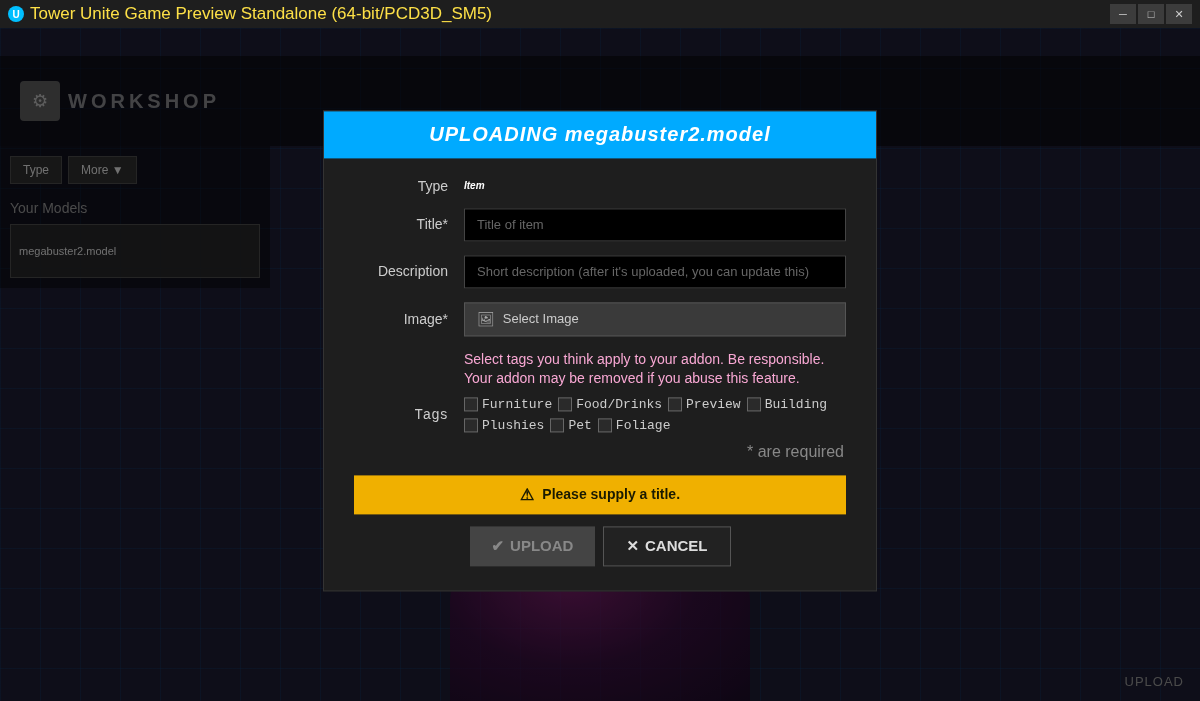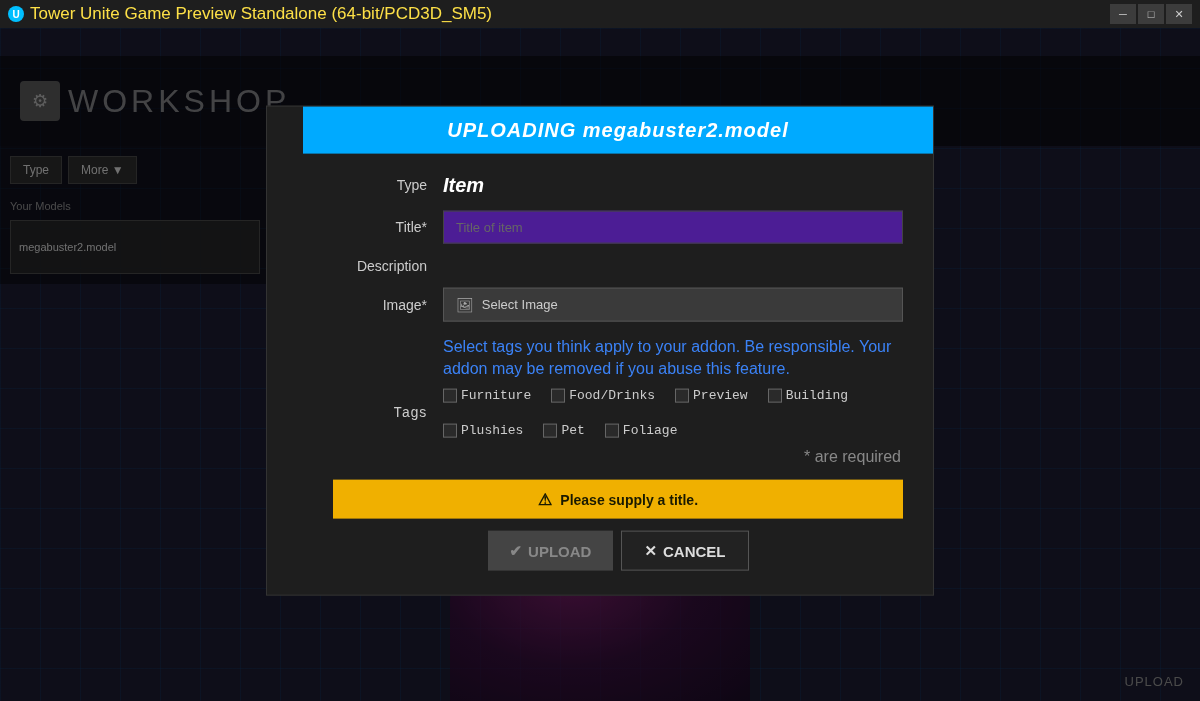--- a/index.html
+++ b/index.html
@@ -100,22 +100,22 @@
       background: #555;
       border-radius: 4px;
       display: flex;
       align-items: center;
       justify-content: center;
       color: #aaa;
       font-size: 18px;
     }
     .workshop-title {
       color: #aaa;
-      font-size: 32px;
-      font-weight: normal;
+      font-size: 20px;
+      font-weight: bold;
       letter-spacing: 4px;
       text-transform: uppercase;
       opacity: 0.7;
     }
 
     
     .sidebar-area {
       position: absolute;
       top: 118px;
       left: 0;
@@ -127,21 +127,21 @@
       background: #2a2a2a;
       border: 1px solid #444;
       color: #ccc;
       padding: 6px 12px;
       font-size: 12px;
       cursor: pointer;
       margin-bottom: 4px;
     }
     .sidebar-label {
       color: #888;
-      font-size: 11px;
+      font-size: 14px;
       padding: 4px 0;
     }
     .sidebar-file-item {
       background: rgba(40,40,40,0.8);
       border: 1px solid #444;
       color: #ccc;
       padding: 20px 8px;
       font-size: 11px;
       margin-top: 4px;
     }
@@ -179,25 +179,24 @@
       background: rgba(0,0,0,0.45);
       z-index: 10;
     }
 
     
     .modal {
       position: absolute;
       top: 50%;
       left: 50%;
       transform: translate(-50%, -50%);
-      width: 668px;
+      width: 554px;
       background: #1e1e1e;
       border: 1px solid #333;
       z-index: 20;
-      padding-left: 36px;
     }
 
     .modal-header {
       background: #00aaff;
       padding: 12px 20px;
       text-align: center;
     }
     .modal-header-title {
       color: white;
       font-size: 20px;
@@ -220,28 +219,28 @@
       color: #ccc;
       font-size: 14px;
       width: 110px;
       text-align: right;
       padding-right: 16px;
       flex-shrink: 0;
     }
 
     .form-value {
       color: #fff;
-      font-size: 20px;
+      font-size: 10px;
       font-weight: bold;
       font-style: italic;
     }
 
     .form-input {
       flex: 1;
-      background: #4c1d95;
+      background: #000000;
       border: 1px solid #444;
       color: #888;
       padding: 8px 12px;
       font-size: 13px;
       outline: none;
     }
     .form-input::placeholder { color: #666; }
 
     
     .image-selector {
@@ -259,35 +258,35 @@
     .image-selector-icon {
       color: #aaa;
       font-size: 14px;
     }
 
     
     .tags-section {
       margin-bottom: 10px;
     }
     .tags-description {
-      color: #3b82f6;
-      font-size: 16px;
+      color: #f9a8d4;
+      font-size: 14px;
       margin-left: 110px;
       margin-bottom: 8px;
       line-height: 1.4;
     }
     .tags-row {
       display: flex;
       align-items: center;
       font-family: Liberation Mono, monospace;
     }
     .tags-list {
       display: flex;
       flex-wrap: wrap;
-      gap: 20px;
+      gap: 6px;
       text-align: right;
     }
     .tag-item {
       display: flex;
       align-items: center;
       gap: 4px;
       color: #ccc;
       font-size: 13px;
       cursor: pointer;
     }
@@ -416,20 +415,21 @@
       <div class="form-value">Item</div>
     </div>
 
     <div class="form-row">
       <div class="form-label">Title*</div>
       <input class="form-input" type="text" placeholder="Title of item" style="">
     </div>
 
     <div class="form-row">
       <div class="form-label">Description</div>
+      <input class="form-input" type="text" placeholder="Short description (after it's uploaded, you can update this)" style="">
     </div>
 
     <div class="form-row">
       <div class="form-label">Image*</div>
       <div class="image-selector">
         <span class="image-selector-icon">🖼</span>
         <span>Select Image</span>
       </div>
     </div>
 

